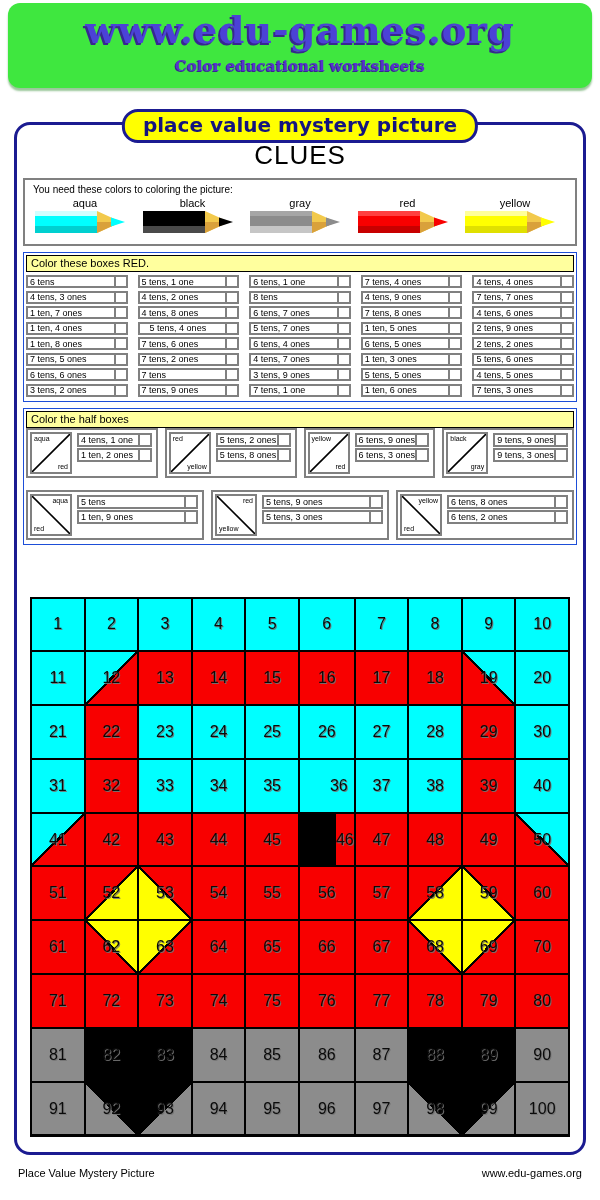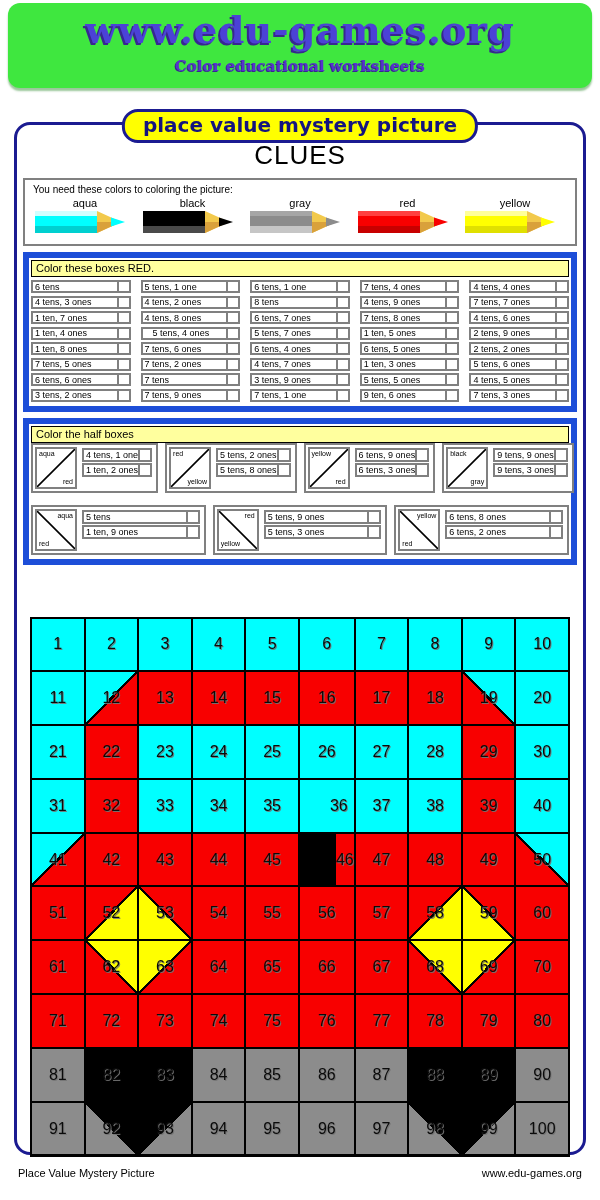--- a/index.html
+++ b/index.html
@@ -26,21 +26,21 @@
                    letter-spacing:1px; line-height:30px; }
 
   
   .colors-box { margin:8px 6px 0 6px; border:2px solid #808080; padding:4px 8px 6px 8px; }
   .colors-intro { font-size:10px; color:#000; }
   .pencil-row { display:flex; justify-content:space-between; margin-top:2px; }
   .pencil { width:104px; text-align:center; }
   .pencil-label { font-size:11px; color:#000; margin-bottom:1px; }
 
   
-  .section-box { margin:6px 6px 0 6px; border:6px solid #1d4ed8; padding:2px 2px 4px 2px; }
+  .section-box { margin:6px 6px 0 6px; border:1px solid #1d4ed8; padding:2px 2px 4px 2px; }
   .section-bar { background:#FFFF9E; border:1px solid #000; font-size:11px;
                  padding:1px 4px 2px 4px; color:#000; }
   .red-grid { display:grid; grid-template-columns:repeat(5,1fr); grid-template-rows:repeat(8,13px);
               gap:2.5px 10px; margin-top:3px; }
   .clue-box { border:2px solid #808080; background:#fff; display:flex; align-items:center;
               height:13px; overflow:hidden; }
   .clue-text { flex:1; font-size:9px; color:#000; padding-left:2px; white-space:nowrap; }
   .clue-check { width:12px; align-self:stretch; border-left:2px solid #808080; background:#fff; }
 
   
@@ -247,21 +247,21 @@
         </div>
         <div class="clue-box" style="grid-area: 6 / 4;">
           <span class="clue-text">1 ten, 3 ones</span>
           <span class="clue-check"></span>
         </div>
         <div class="clue-box" style="grid-area: 7 / 4;">
           <span class="clue-text">5 tens, 5 ones</span>
           <span class="clue-check"></span>
         </div>
         <div class="clue-box" style="grid-area: 8 / 4;">
-          <span class="clue-text">9 ten, 6 ones</span>
+          <span class="clue-text">1 ten, 6 ones</span>
           <span class="clue-check"></span>
         </div>
         <div class="clue-box" style="grid-area: 1 / 5;">
           <span class="clue-text">4 tens, 4 ones</span>
           <span class="clue-check"></span>
         </div>
         <div class="clue-box" style="grid-area: 2 / 5;">
           <span class="clue-text">7 tens, 7 ones</span>
           <span class="clue-check"></span>
         </div>

